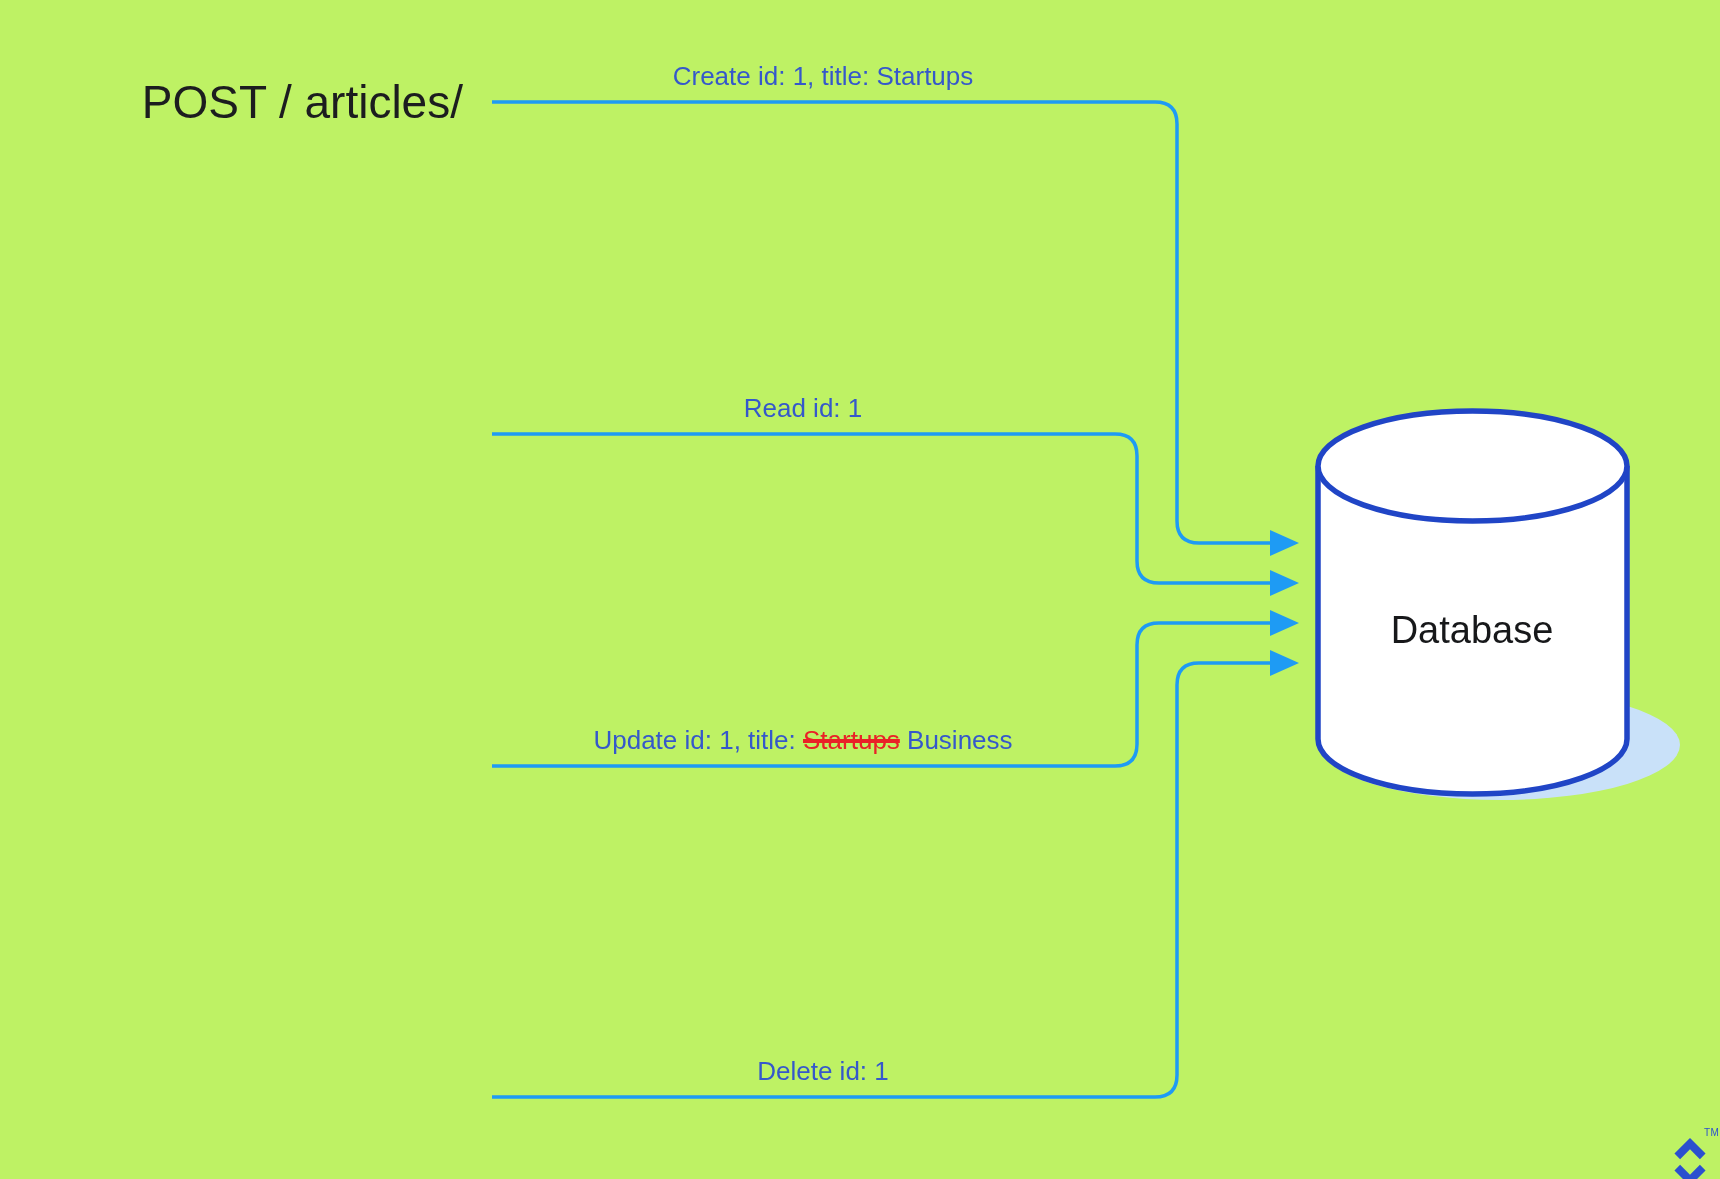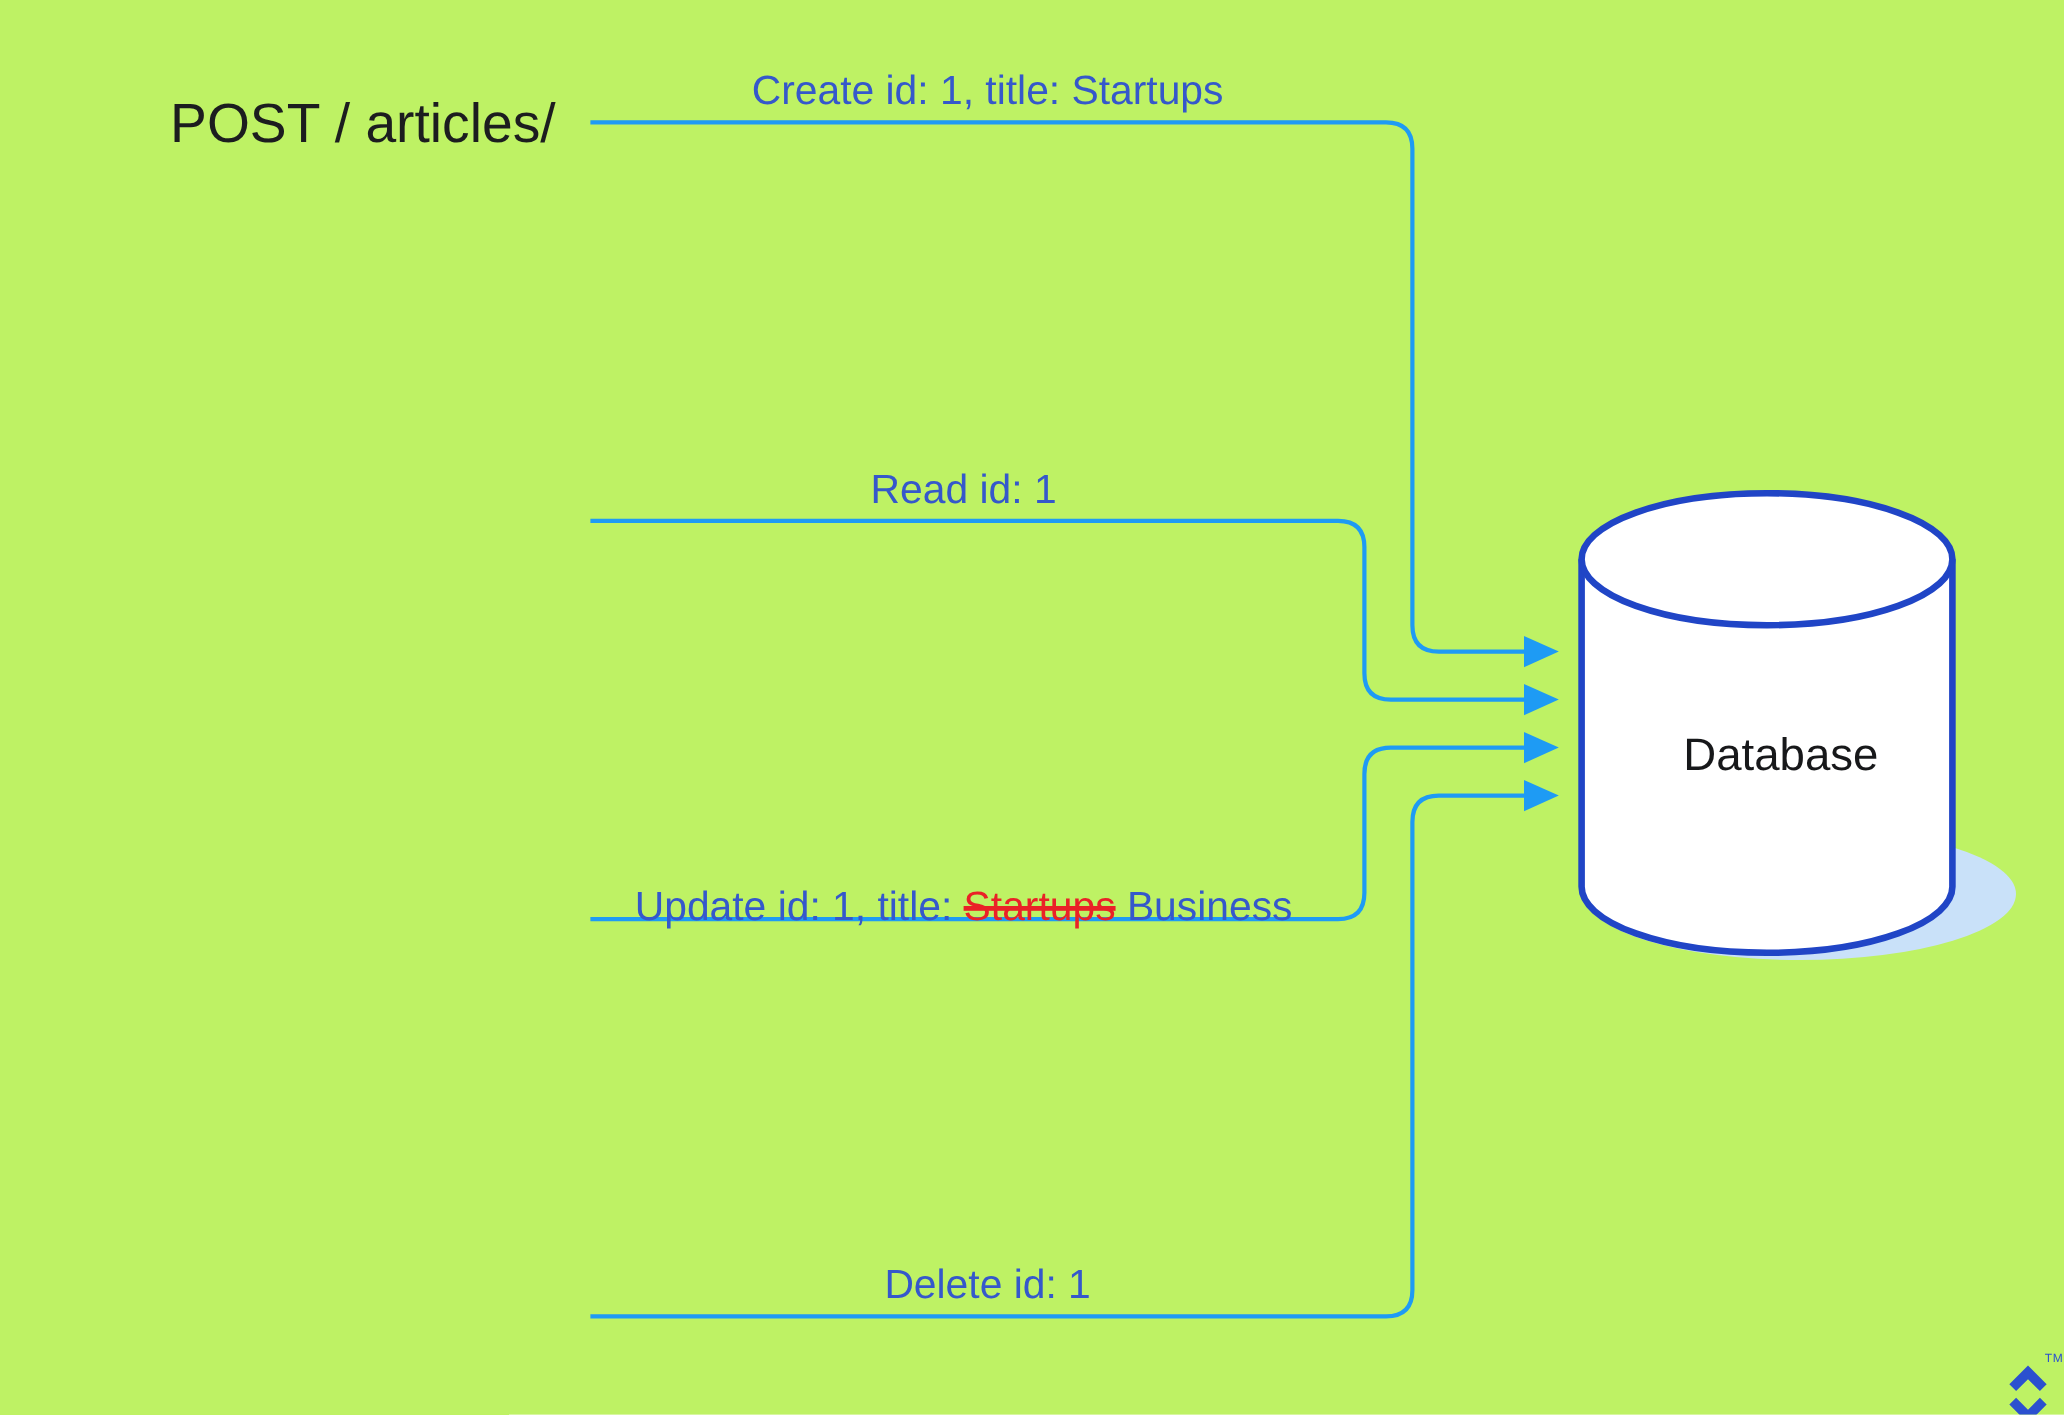--- a/index.html
+++ b/index.html
@@ -8,35 +8,35 @@
     overflow:hidden;font-family:"Liberation Sans",sans-serif;
   }
   svg.layer{position:absolute;left:0;top:0;}
   .method{
     position:absolute;left:0;width:463px;text-align:right;
     font-size:46px;line-height:56px;color:#1c1d1f;white-space:nowrap;
   }
   .m0{top:74px}.m1{top:402px}.m2{top:737px}.m3{top:1067px}
   .linelabel{
     position:absolute;transform:translateX(-50%);
-    font-size:34px;line-height:40px;color:#3558cb;white-space:nowrap;
+    font-size:26px;line-height:40px;color:#3558cb;white-space:nowrap;
   }
   .l0{left:823px;top:56px}
   .l1{left:803px;top:388px}
-  .l2{left:803px;top:736px}
+  .l2{left:803px;top:720px}
   .l3{left:823px;top:1051px}
   .struck{
     color:#ea2127;
     text-decoration:line-through;
     text-decoration-color:#ea2127;
     text-decoration-thickness:3.5px;
   }
   .dblabel{
     position:absolute;left:1472px;top:608px;transform:translateX(-50%);
-    font-size:38px;line-height:44px;color:#17181a;white-space:nowrap;margin-left:12px;
+    font-size:38px;line-height:44px;color:#17181a;white-space:nowrap;
   }
   .tm{
     position:absolute;left:1704px;top:1127px;
     font-size:10px;font-weight:normal;letter-spacing:.5px;color:#2b50cf;
   }
 </style>
 </head>
 <body>
 
 <div class="canvas">

